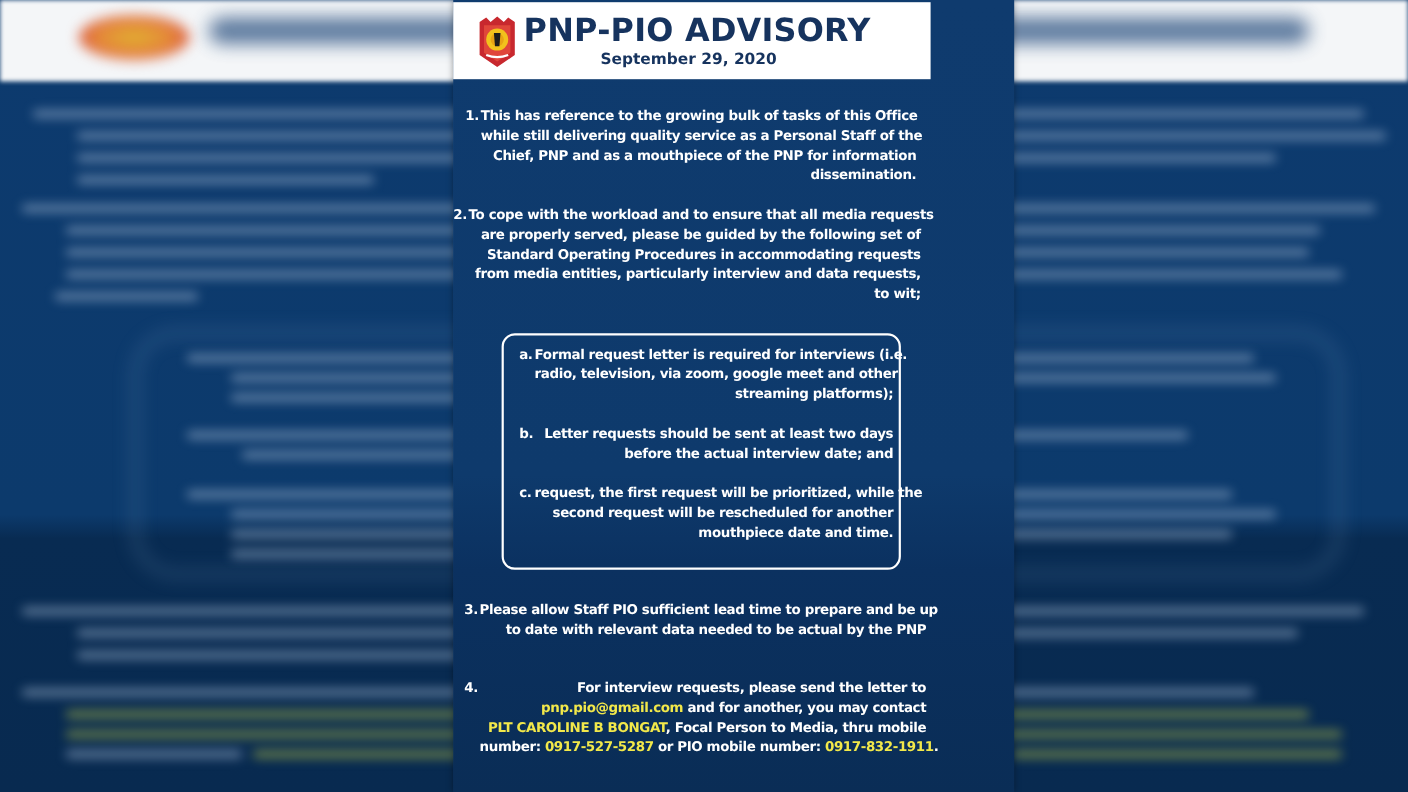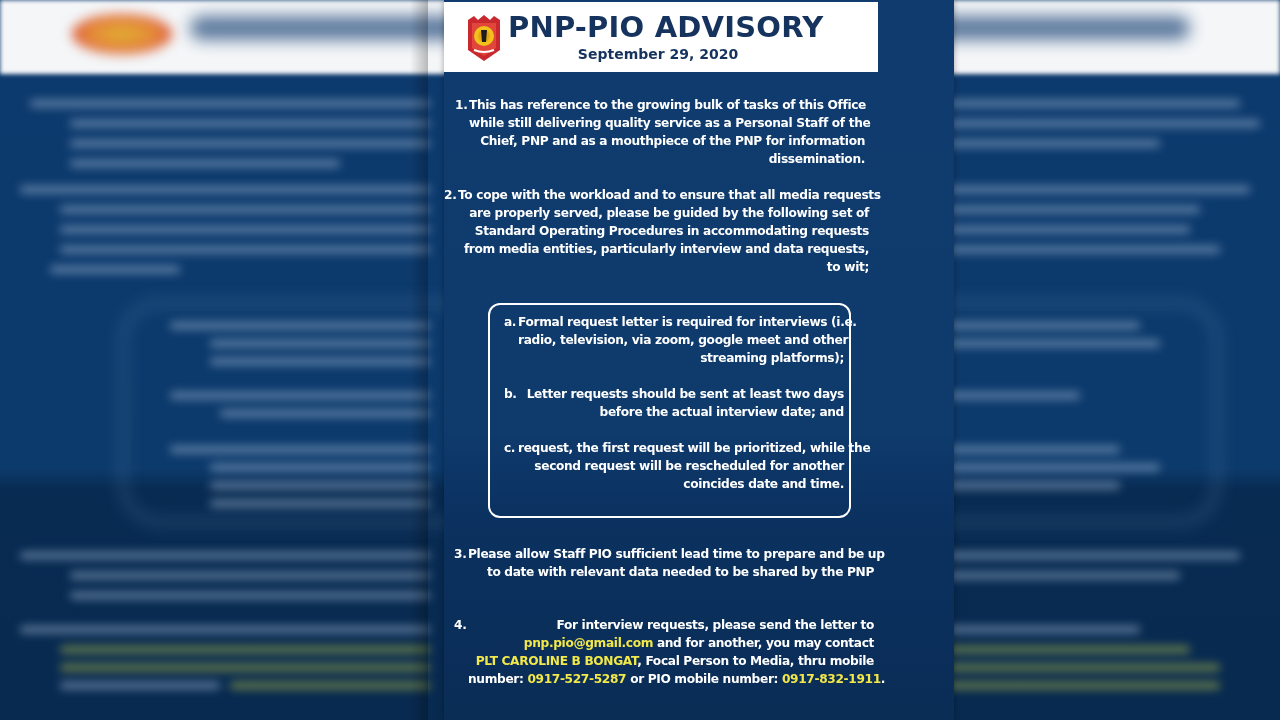--- a/index.html
+++ b/index.html
@@ -42,21 +42,21 @@
     position: absolute; left: 410px; top: 0; width: 18px; height: 720px;
     background: linear-gradient(to right, rgba(0,0,0,0), rgba(0,0,0,.25));
   }
   .bg-vshade-r {
     position: absolute; left: 856px; top: 0; width: 18px; height: 720px;
     background: linear-gradient(to left, rgba(0,0,0,0), rgba(0,0,0,.25));
   }
 
   
   .poster {
-    position: absolute; left: 444px; top: 0; width: 510px; height: 720px;
+    position: absolute; left: 412px; top: 0; width: 510px; height: 720px;
     background: linear-gradient(#0f3b6e 0%, #0e3a6c 60%, #0b3160 72%, #0a2d56 100%);
     box-shadow: 0 0 6px rgba(0,0,0,.35);
     color: #ffffff;
   }
   .poster-header {
     position: absolute; left: 0; top: 2px; width: 434px; height: 70px;
     background: #ffffff;
   }
   .logo {
     position: absolute; left: 22px; top: 12px; width: 36px; height: 48px;
@@ -206,30 +206,30 @@
       <span class="txt">
         <span class="line">Letter requests should be sent at least two days</span>
         <span class="line">before the actual interview date; and</span>
       </span>
     </div>
     <div class="para sub sc">
       <span class="num">c.</span>
       <span class="txt">
         <span class="line">request, the first request will be prioritized, while the</span>
         <span class="line">second request will be rescheduled for another</span>
-        <span class="line">coincides date and time.</span>
+        <span class="line">mouthpiece date and time.</span>
       </span>
     </div>
   </div>
 
   <div class="para p3 body-text">
     <span class="num">3.</span>
     <span class="txt">
       <span class="line">Please allow Staff PIO sufficient lead time to prepare and be up</span>
-      <span class="line">to date with relevant data needed to be shared by the PNP</span>
+      <span class="line">to date with relevant data needed to be actual by the PNP</span>
     </span>
   </div>
 
   <div class="para p4 body-text">
     <span class="num">4.</span>
     <span class="txt">
       <span class="line">For interview requests, please send the letter to</span>
       <span class="line">
         <span class="yellow">pnp.pio@gmail.com</span><span> and for another, you may contact</span>
       </span>

